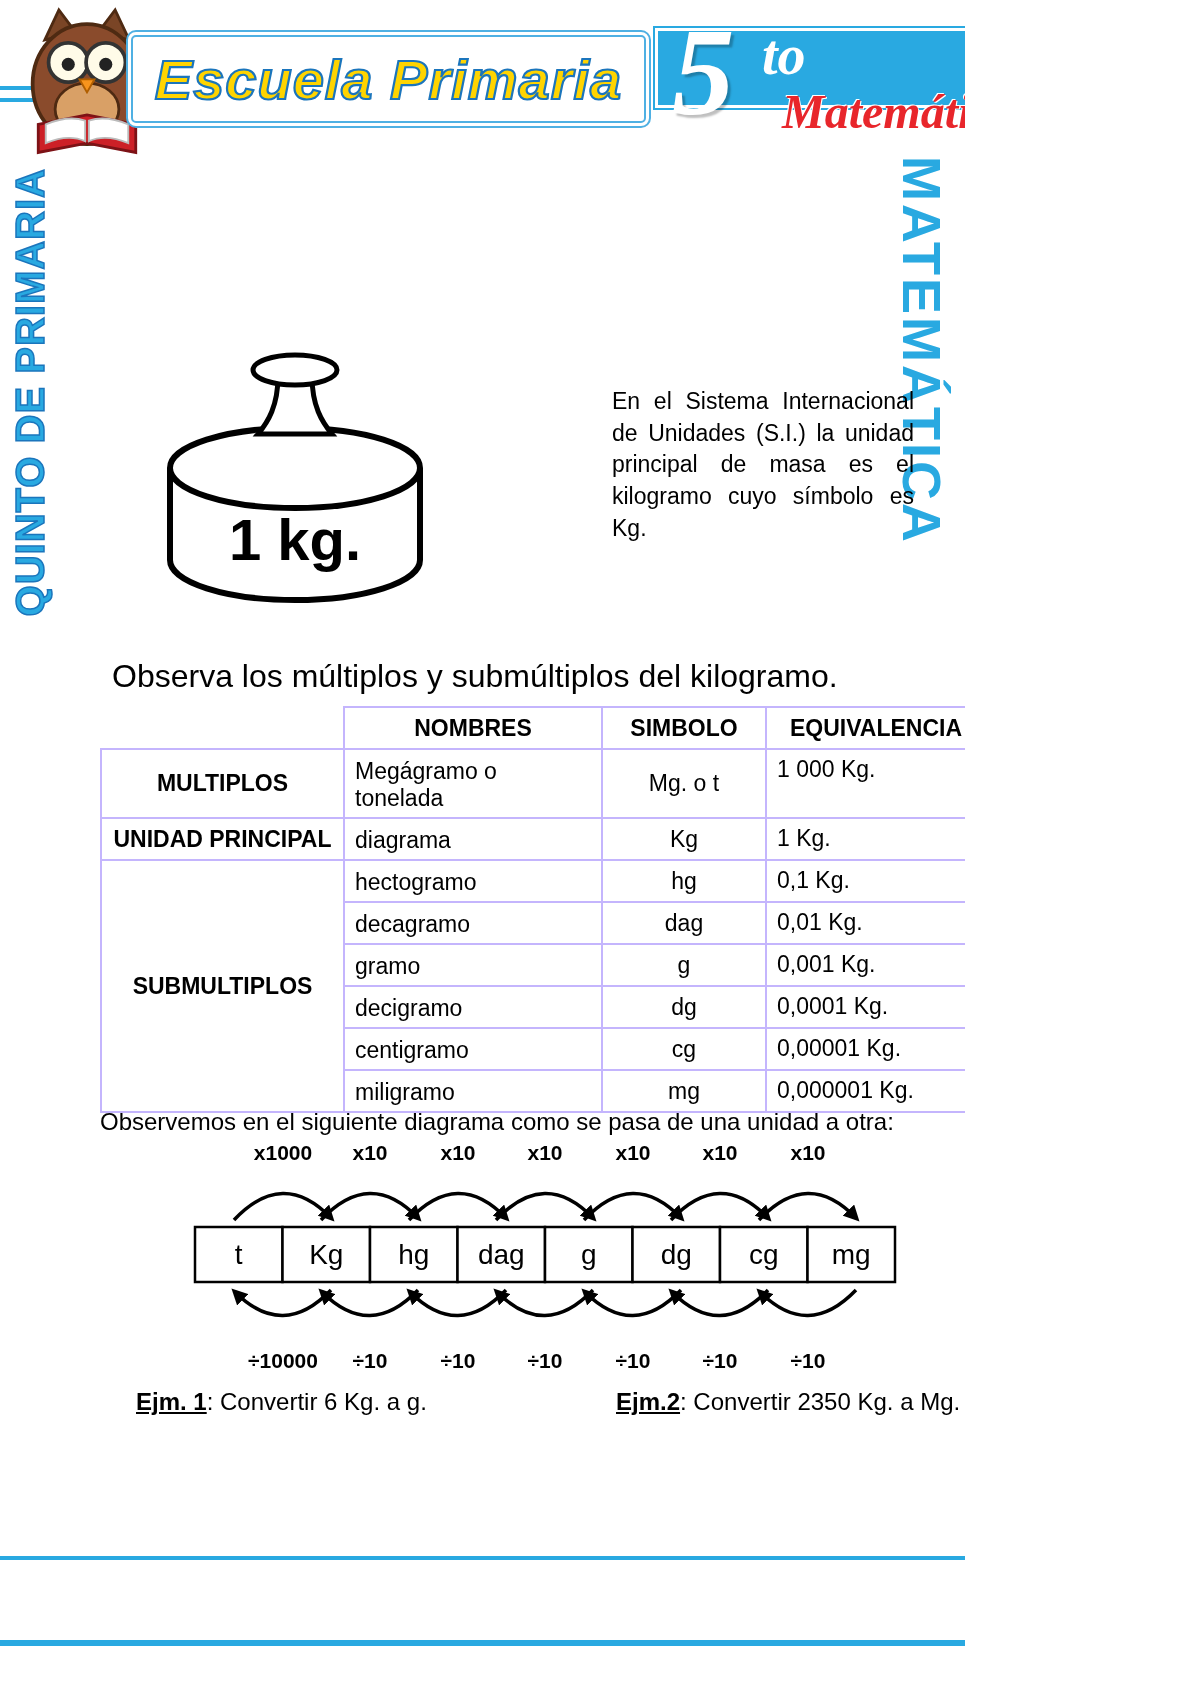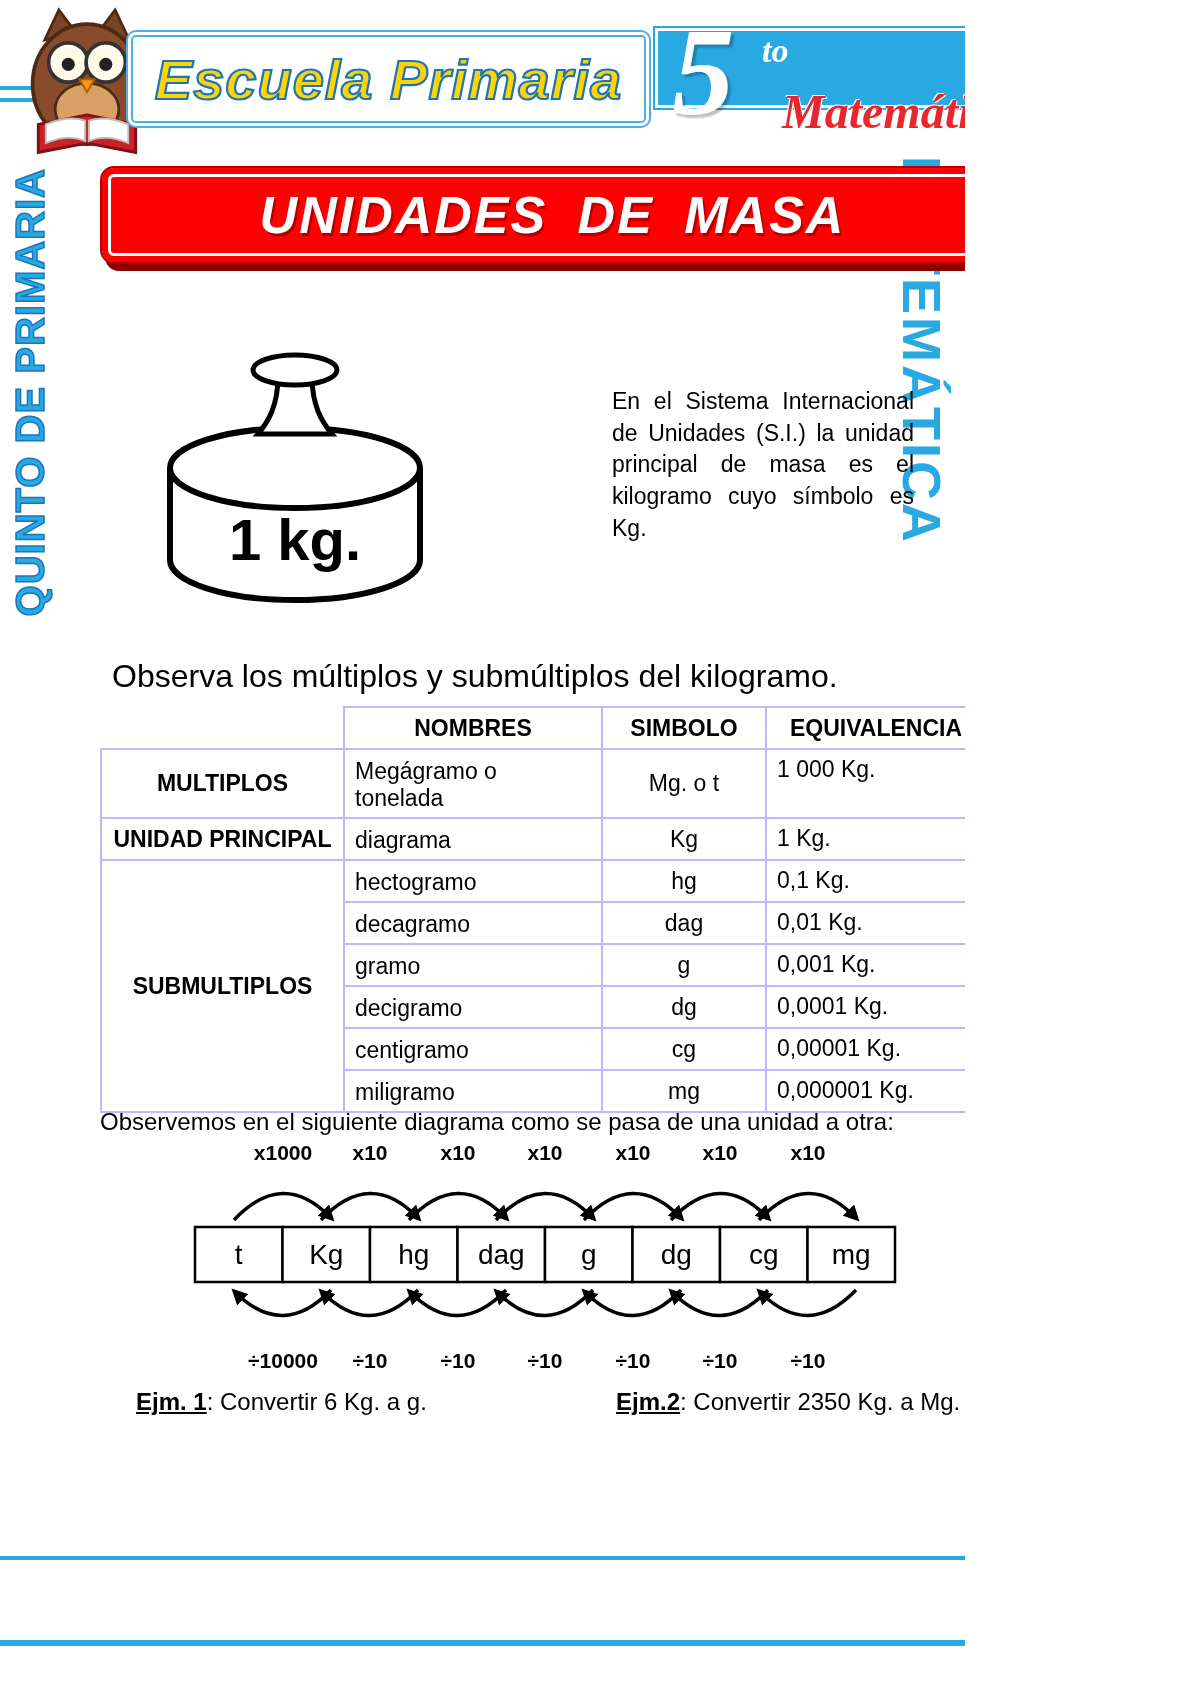--- a/index.html
+++ b/index.html
@@ -19,22 +19,22 @@
   .school-box { position:absolute; left:126px; top:30px; width:525px; height:98px;
     border:7px double #4FB0E3; border-radius:10px; background:#fff;
     display:flex; align-items:center; justify-content:center; }
   .school-name { font-size:56px; font-weight:bold; font-style:italic; color:#FFD400;
     -webkit-text-stroke:2.2px #1B75BC; letter-spacing:1px; white-space:nowrap; }
   .grade-box { position:absolute; left:655px; top:28px; width:392px; height:80px;
     background:#29A9E1; border:3px solid #fff; box-shadow:0 0 0 2px #29A9E1; }
   .grade-digit { position:absolute; left:672px; top:10px; font-family:"Liberation Serif", serif;
     font-style:italic; font-weight:bold; font-size:125px; line-height:1; color:#fff;
     text-shadow:3px 3px 2px rgba(0,0,0,0.25); }
-  .grade-suffix { position:absolute; left:762px; top:32px; font-family:"Liberation Serif", serif;
-    font-style:italic; font-weight:bold; font-size:34px; color:#fff; }
+  .grade-suffix { position:absolute; left:762px; top:23px; font-family:"Liberation Serif", serif;
+    font-style:italic; font-weight:bold; font-size:56px; color:#fff; }
   .subject-script { position:absolute; left:782px; top:84px; font-family:"Liberation Serif", serif;
     font-style:italic; font-weight:bold; font-size:48px; color:#E8262B; white-space:nowrap;
     text-shadow:1px 1px 0 #fff, -1px -1px 0 #fff; }
 
   
   .v-left { position:absolute; left:8px; top:168px; writing-mode:vertical-rl; transform:rotate(180deg);
     font-size:40px; font-weight:bold; color:#29A9E1; -webkit-text-stroke:1.5px #1B75BC;
     letter-spacing:1px; white-space:nowrap; }
   .v-right { position:absolute; right:12px; top:156px; writing-mode:vertical-rl;
     font-size:54px; font-weight:bold; color:#29A9E1; letter-spacing:3px; white-space:nowrap; }
@@ -113,23 +113,20 @@
   </div>
 
   <div class="grade-box"></div>
   <span class="grade-digit">5</span>
   <span class="grade-suffix">to</span>
   <span class="subject-script">Matemática</span>
 
   <div class="v-left">QUINTO DE PRIMARIA</div>
   <div class="v-right">MATEMÁTICA</div>
 
-  <div class="banner">
-    <span class="banner-title">UNIDADES DE MASA</span>
-  </div>
 
   <svg class="weight" viewBox="0 0 310 300" width="310" height="300">
     <path d="M30,150 L30,242 A125,40 0 0 0 280,242 L280,150" fill="#ffffff" stroke="#000000" stroke-width="6"></path>
     <ellipse cx="155" cy="150" rx="125" ry="40" fill="#ffffff" stroke="#000000" stroke-width="6"></ellipse>
     <path d="M138,58 C138,88 128,104 118,116 L192,116 C182,104 172,88 172,58 Z" fill="#ffffff" stroke="#000000" stroke-width="5"></path>
     <ellipse cx="155" cy="52" rx="42" ry="15" fill="#ffffff" stroke="#000000" stroke-width="5"></ellipse>
     <text class="kg-label" x="155" y="242">1 kg.</text>
   </svg>
 
   <p class="intro-par">En el Sistema Internacional de Unidades (S.I.) la unidad principal de masa es el kilogramo cuyo símbolo es Kg.</p>

